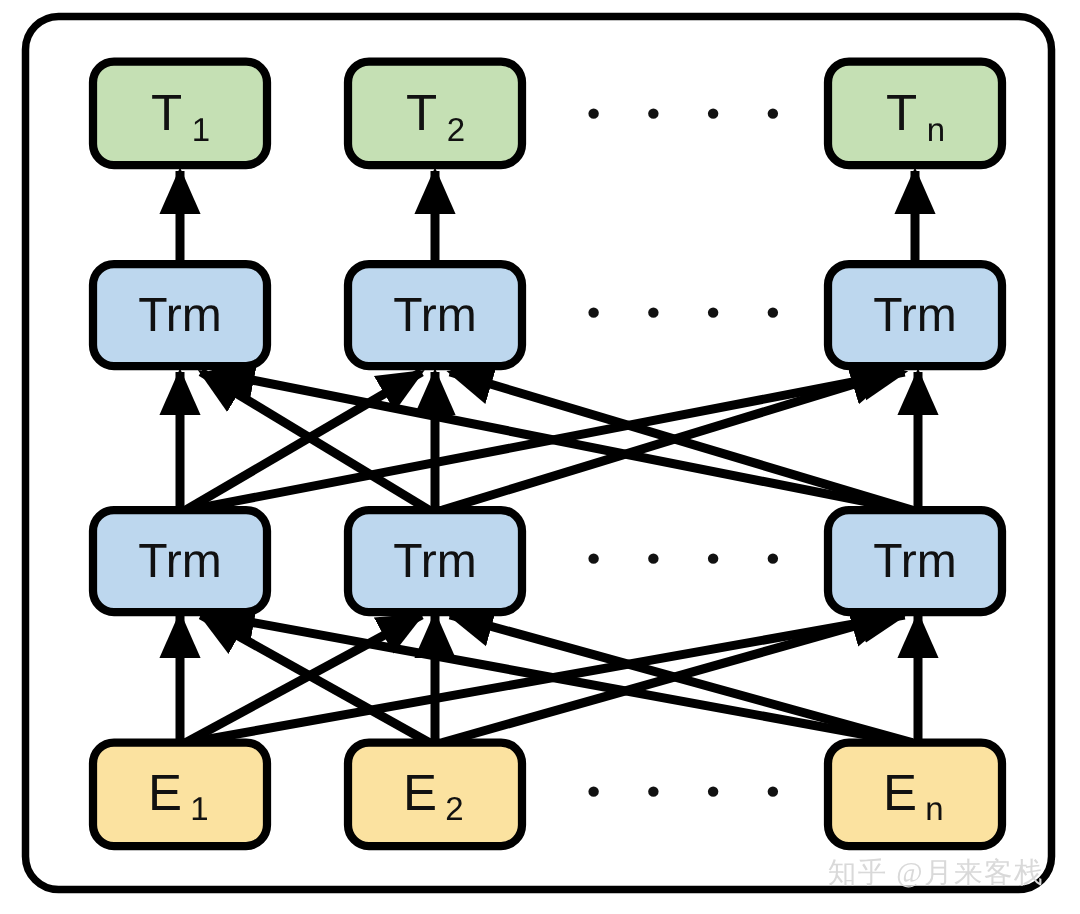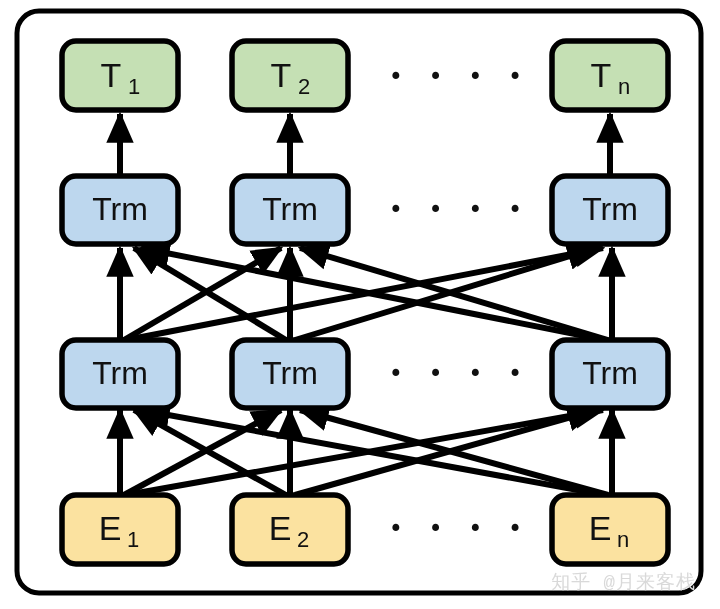--- a/index.html
+++ b/index.html
@@ -42,21 +42,21 @@
     font-family: "Liberation Sans", sans-serif;
     font-size: 32px;
     fill: #111111;
     text-anchor: middle;
     dominant-baseline: middle;
   }
   .watermark {
     position: absolute;
     right: 24px;
     bottom: 14px;
-    font-family: Liberation Mono, monospace;
+    font-family: Liberation Serif, serif;
     font-size: 19px;
     color: #d9d9d9;
     letter-spacing: 1px;
     white-space: nowrap;
     user-select: none;
   }
 </style>
 </head>
 <body>
 

